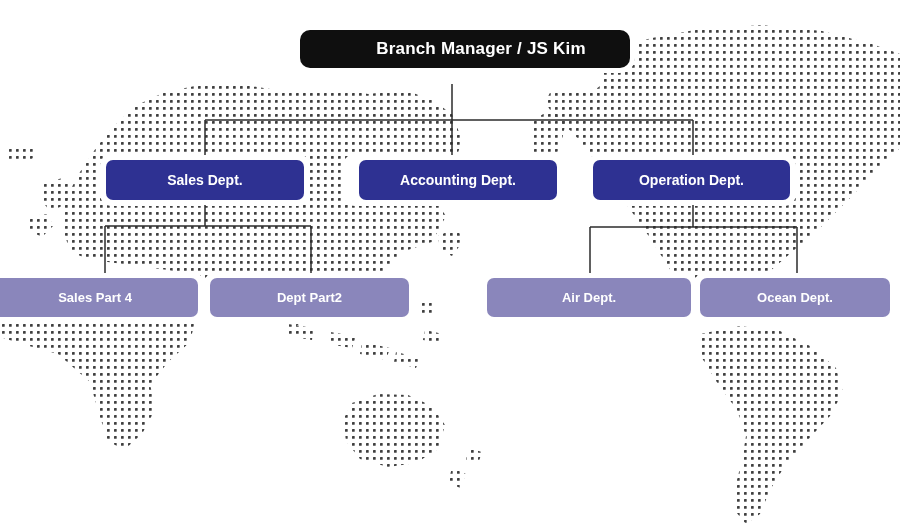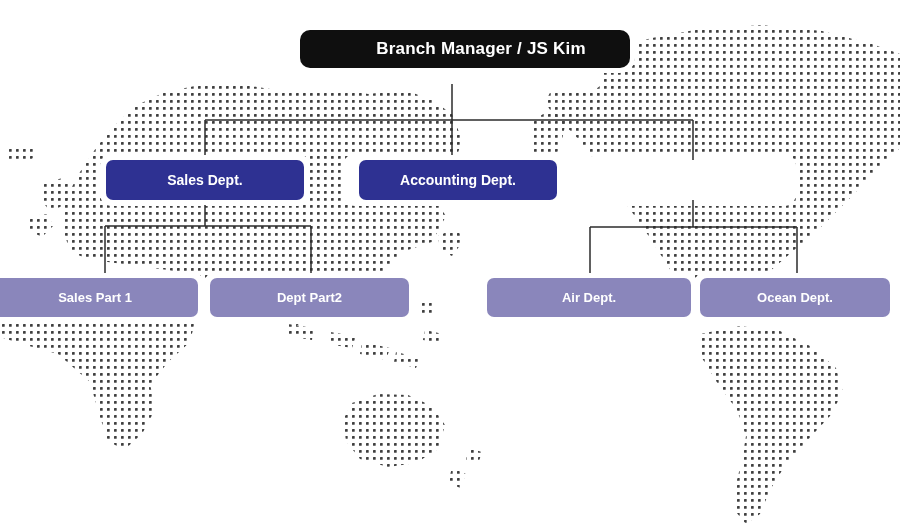--- a/index.html
+++ b/index.html
@@ -90,23 +90,26 @@
   </div>
 
   <div class="node node-dept" style="left:106px;top:160px;width:198px;height:40px;">
     <span>Sales Dept.</span>
   </div>
 
   <div class="node node-dept" style="left:359px;top:160px;width:198px;height:40px;">
     <span>Accounting Dept.</span>
   </div>
 
+  <div class="node node-dept" style="left:593px;top:160px;width:197px;height:40px;">
+    <span>Operation Dept.</span>
+  </div>
 
   <div class="node node-sub" style="left:-8px;top:278px;width:206px;height:39px;">
-    <span>Sales Part 1</span>
+    <span>Sales Part 4</span>
   </div>
 
   <div class="node node-sub" style="left:210px;top:278px;width:199px;height:39px;">
     <span>Dept Part2</span>
   </div>
 
   <div class="node node-sub" style="left:700px;top:278px;width:190px;height:39px;">
     <span>Ocean Dept.</span>
   </div>
 

